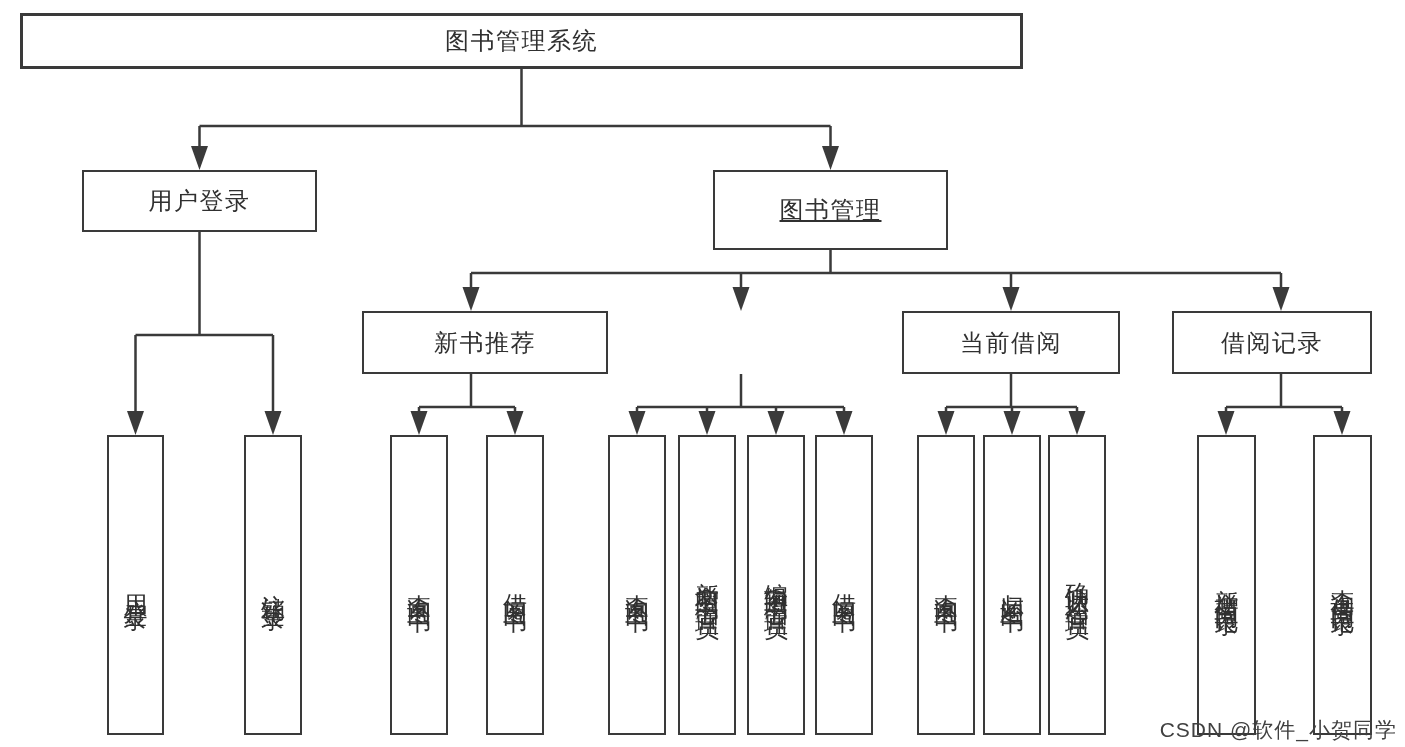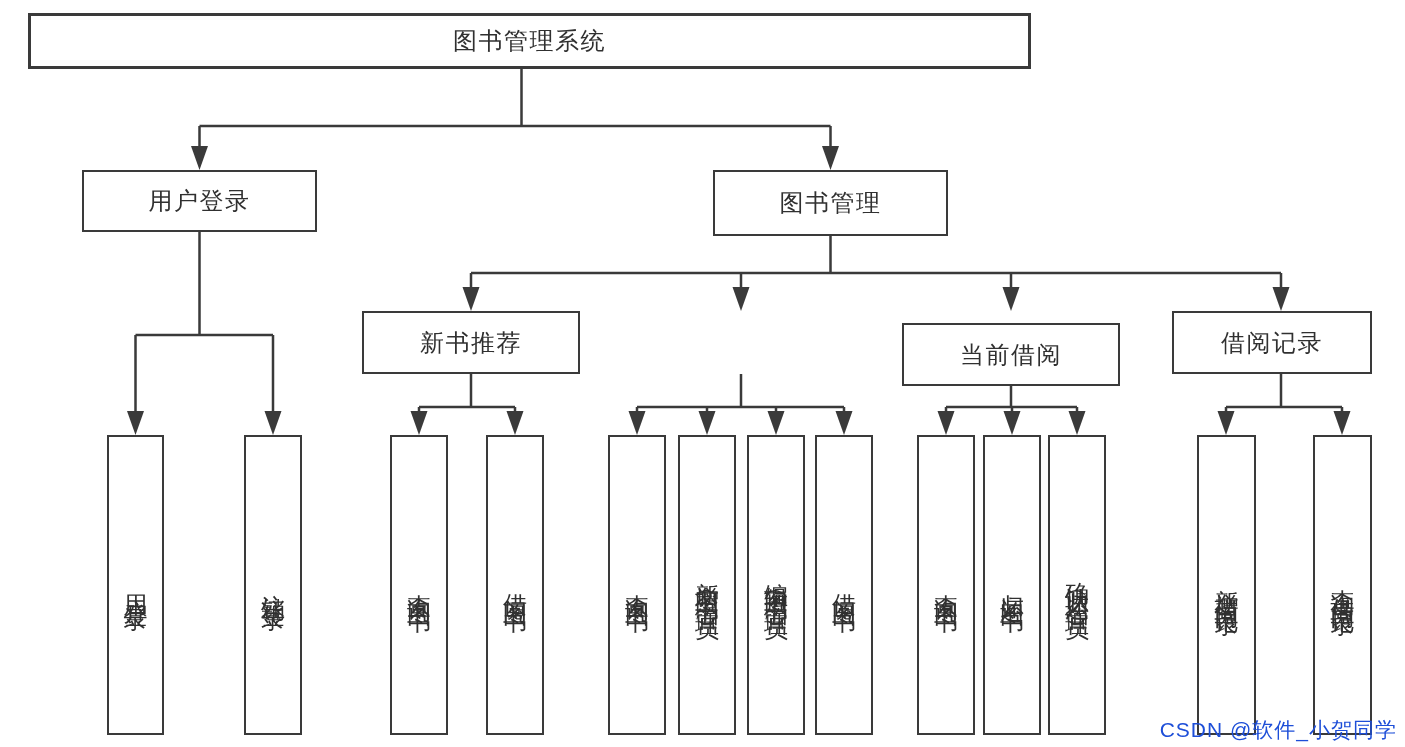--- a/index.html
+++ b/index.html
@@ -21,42 +21,42 @@
     position: absolute;
     box-sizing: border-box;
     background: #ffffff;
     border: 2.5px solid #3a3a3a;
     display: flex;
     align-items: center;
     justify-content: center;
     z-index: 2;
     color: #303030;
   }
-  .box.root { border-width: 3px; margin-left: 8px; }
+  .box.root { border-width: 3px; }
   .box.h span {
     font-size: 24px;
     letter-spacing: 1.5px;
     white-space: nowrap;
   }
   .box.v span {
     writing-mode: vertical-rl;
     text-orientation: mixed;
     font-size: 24px;
     letter-spacing: 5px;
     line-height: 1;
     white-space: nowrap;
   }
   .watermark {
     position: absolute;
     right: 8px;
     bottom: 3px;
     z-index: 10;
     font-size: 21px;
     letter-spacing: 1px;
-    color: #1d4ed8;
+    color: #404040;
     white-space: nowrap;
   }
 </style>
 </head>
 <body>
 
 <div class="canvas">
 
   <svg class="connectors" width="1405" height="747" viewBox="0 0 1405 747" xmlns="http://www.w3.org/2000/svg">
     <defs>
@@ -94,28 +94,28 @@
     </g>
   </svg>
 
   <div class="box h root" style="left:20px; top:13px; width:1003px; height:56px;">
     <span>图书管理系统</span>
   </div>
 
   <div class="box h" style="left:82px; top:170px; width:235px; height:62px;">
     <span>用户登录</span>
   </div>
-  <div class="box h" style="left:713px; top:170px; width:235px; height:66px;">
+  <div class="box h" style="left:713px; top:170px; width:235px; height:80px;text-decoration:underline;">
     <span>图书管理</span>
   </div>
 
-  <div class="box h" style="left:362px; top:311px; width:218px; height:63px;">
+  <div class="box h" style="left:362px; top:311px; width:246px; height:63px;">
     <span>新书推荐</span>
   </div>
-  <div class="box h" style="left:902px; top:311px; width:218px; height:63px;margin-top:12px;">
+  <div class="box h" style="left:902px; top:311px; width:218px; height:63px;">
     <span>当前借阅</span>
   </div>
   <div class="box h" style="left:1172px; top:311px; width:200px; height:63px;">
     <span>借阅记录</span>
   </div>
 
   <div class="box v" style="left:107px; top:435px; width:57px; height:300px;">
     <span>用户登录</span>
   </div>
   <div class="box v" style="left:244px; top:435px; width:58px; height:300px;">

